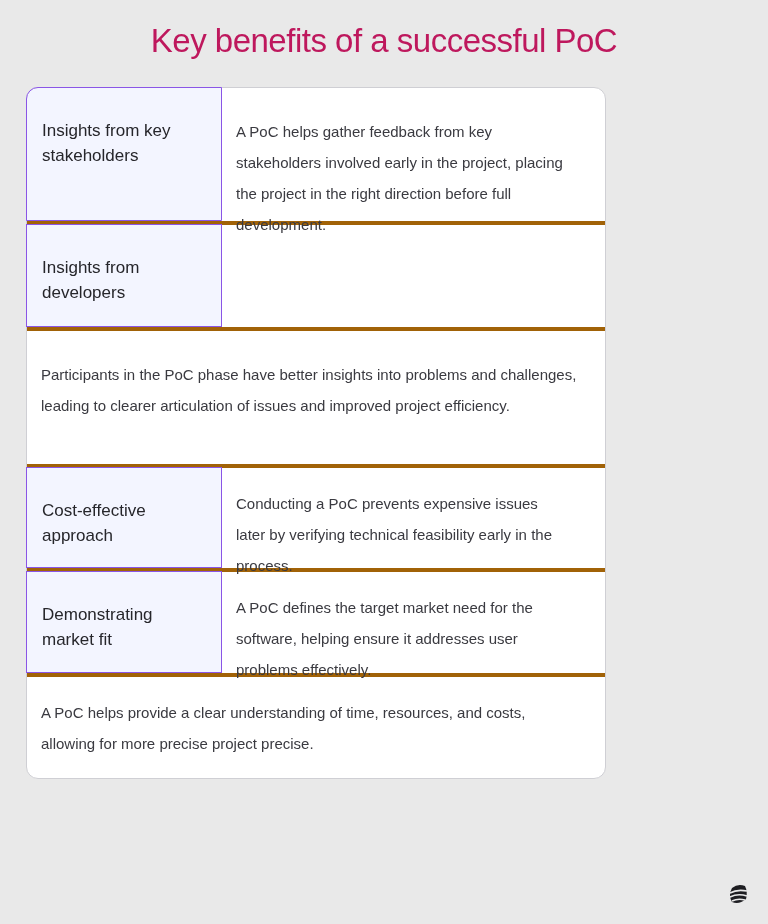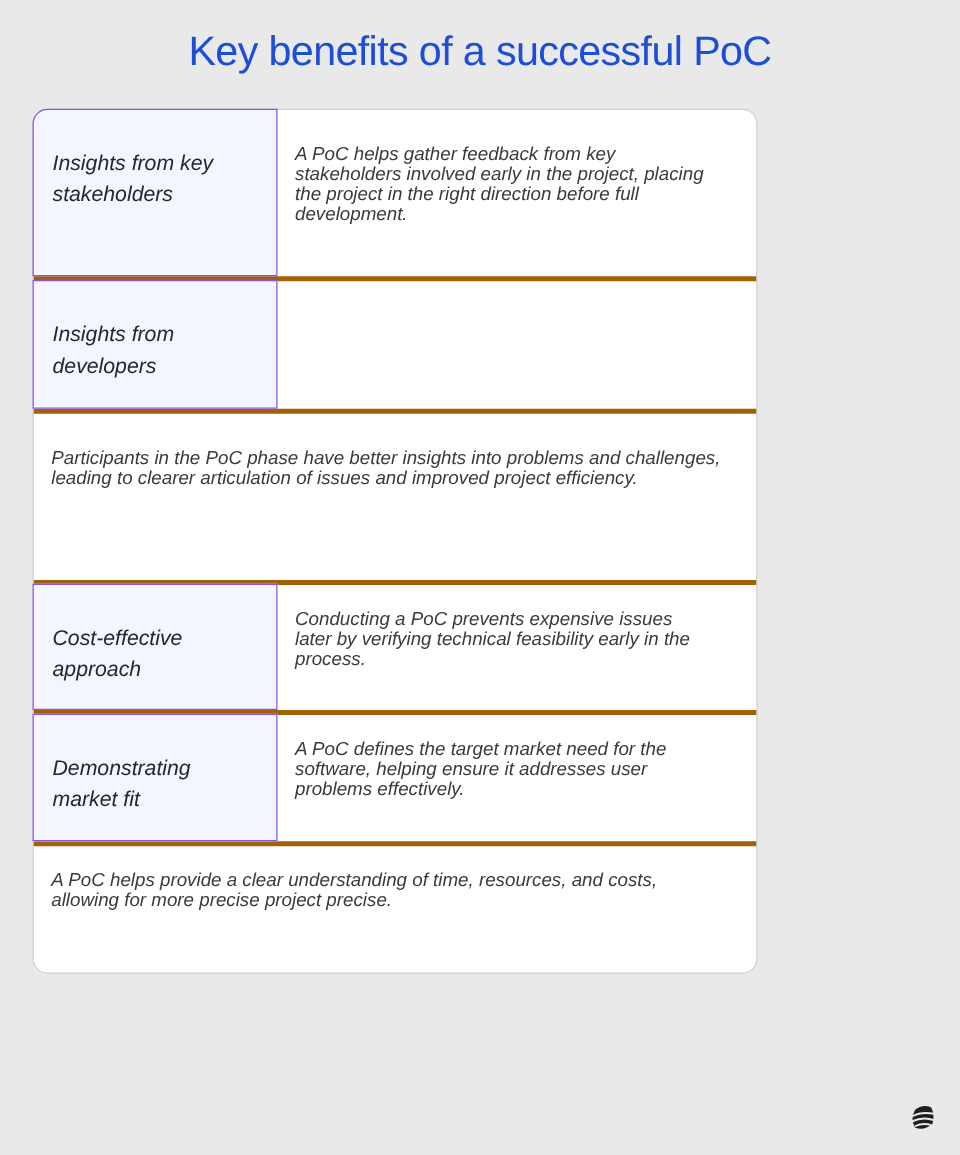--- a/index.html
+++ b/index.html
@@ -6,43 +6,42 @@
     body {
       width: 768px; height: 924px;
       background: #e9e9e9;
       font-family: "Liberation Sans", "DejaVu Sans", sans-serif;
       position: relative; overflow: hidden;
       color: #26262b;
     }
     .title {
       position: absolute; left: 0; top: 22px; width: 768px;
       text-align: center; font-size: 33px; letter-spacing: -0.5px;
-      color: #1d4ed8; font-weight: normal;
+      color: #be185d; font-weight: normal;
     }
     .table {
       position: absolute; left: 26px; top: 87px; width: 580px;
       background: #ffffff; border: 1px solid #cfcfd4; border-radius: 12px;
       box-sizing: border-box;
-      font-style: italic;
     }
     .row { display: flex; border-top: 4px solid #a16207; }
     .row:first-child { border-top: none; }
     .left {
       width: 196px; flex: 0 0 196px; box-sizing: border-box;
       background: #f3f5ff; border: 1.5px solid #8a55e6; border-top: none;
       margin-left: -1px;
       padding: 30px 14px 0 15px;
       font-size: 17px; line-height: 25px; color: #26262b;
     }
     .row:first-child .left { border-top: 1.5px solid #8a55e6; border-top-left-radius: 12px; margin-top: -1px; }
     .row:last-child .left { border-bottom-left-radius: 12px; margin-bottom: -1px; }
     .row + .row .left { border-top: 1.5px solid #8a55e6; margin-top: -1px; }
     .right {
       flex: 1; padding: 28px 14px 0 14px; box-sizing: border-box;
-      font-size: 15px; line-height: 16px; color: #3a3a40;
+      font-size: 15px; line-height: 31px; color: #3a3a40;
     }
     .logo { position: absolute; left: 727px; top: 882px; width: 22px; height: 24px; }
   </style>
 </head>
 <body>
 
 <div class="title">Key benefits of a successful PoC</div>
 
 <div class="table">
   <div class="row" style="height:133px">

